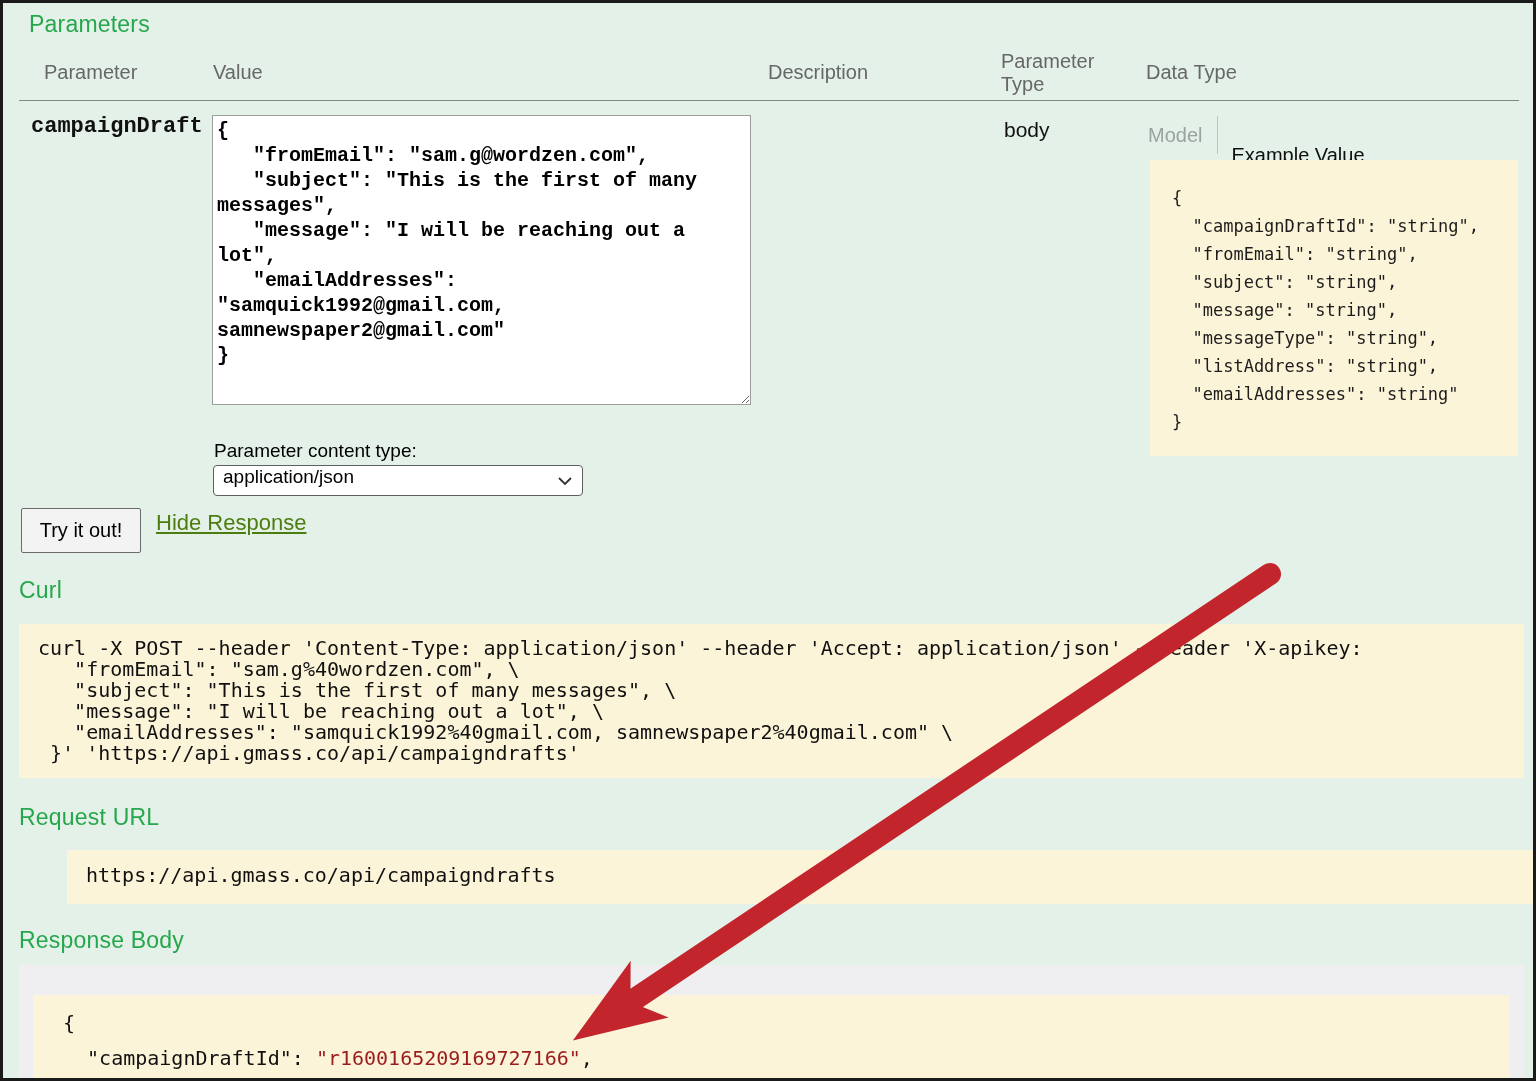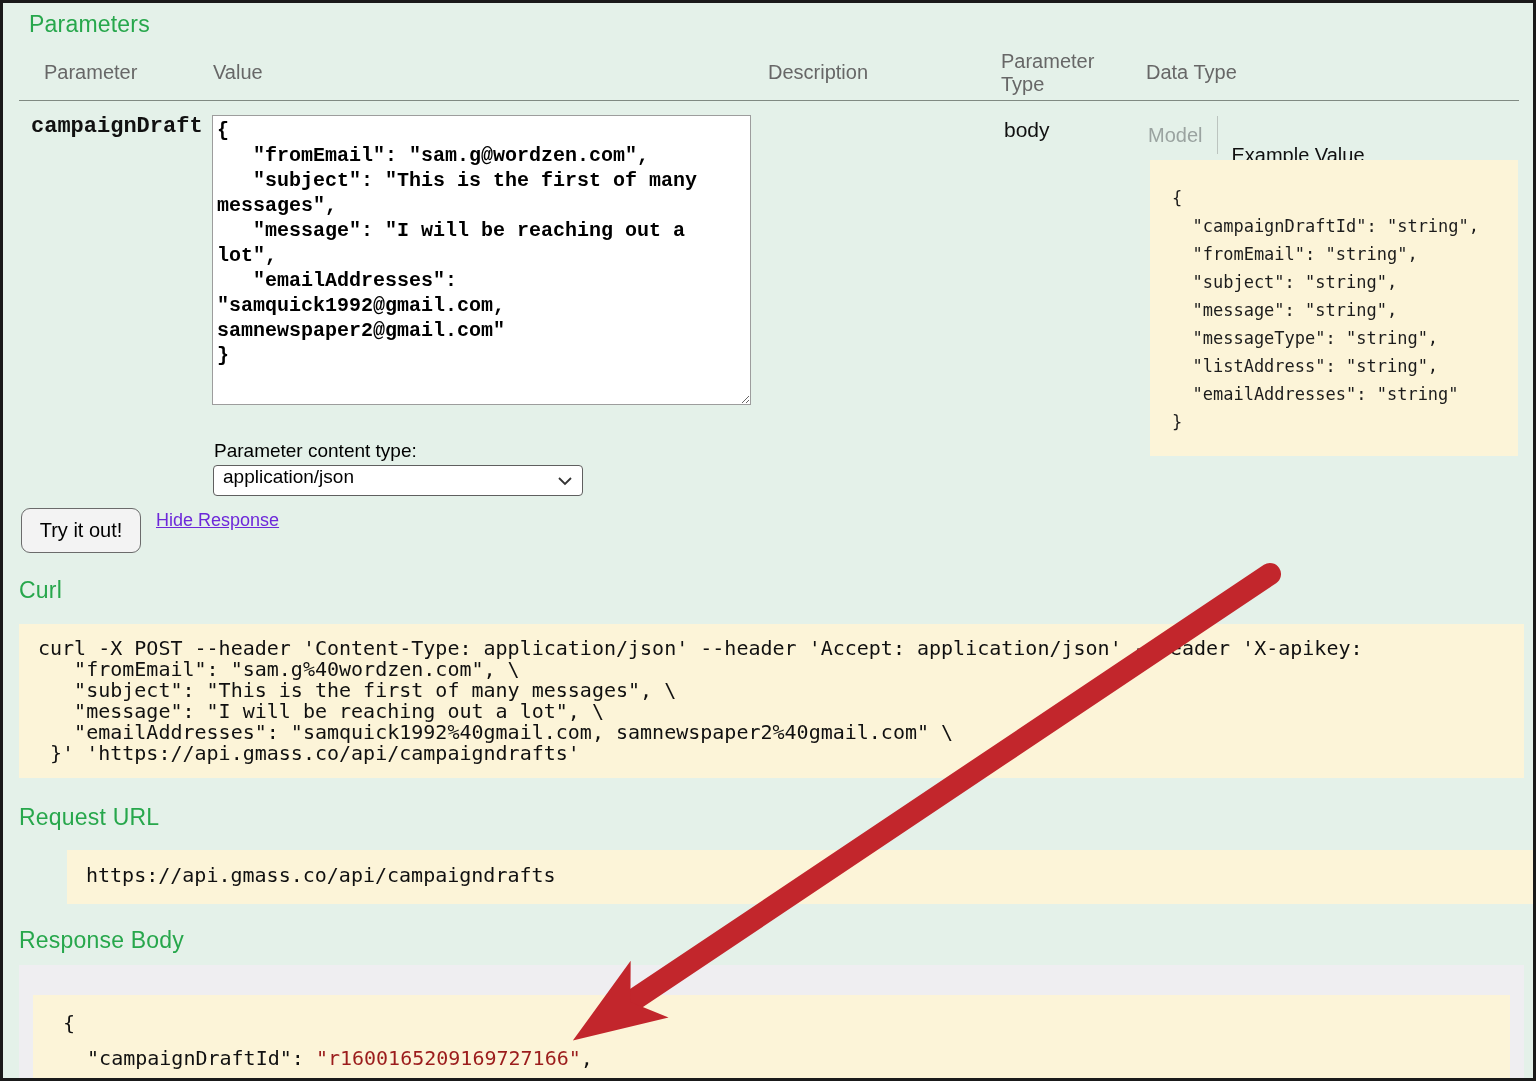--- a/index.html
+++ b/index.html
@@ -86,29 +86,29 @@
     outline:none;
   }
   .select-chevron {
     position:absolute; right:9px; top:9px;
     pointer-events:none;
   }
   .try-btn {
     left:18px; top:505px; width:120px; height:45px;
     background:#f3f3f3;
     border:1.5px solid #6b6b6b;
-    border-radius:9px;
+    border-radius:2px;
     font-family:"Liberation Sans", sans-serif;
     font-size:20px; color:#000;
     cursor:pointer;
   }
   .hide-link {
     left:153px; top:507px;
-    font-size:18px;
-    color:#6d28d9;
+    font-size:22px;
+    color:#4d7c0f;
     text-decoration:underline;
     cursor:pointer;
   }
   .curl-box {
     left:16px; top:621px; width:1505px; height:154px;
     overflow:hidden;
   }
   .curl-box pre, .url-box pre {
     font-family:"DejaVu Sans Mono", monospace;
     font-size:20px; line-height:21px;

